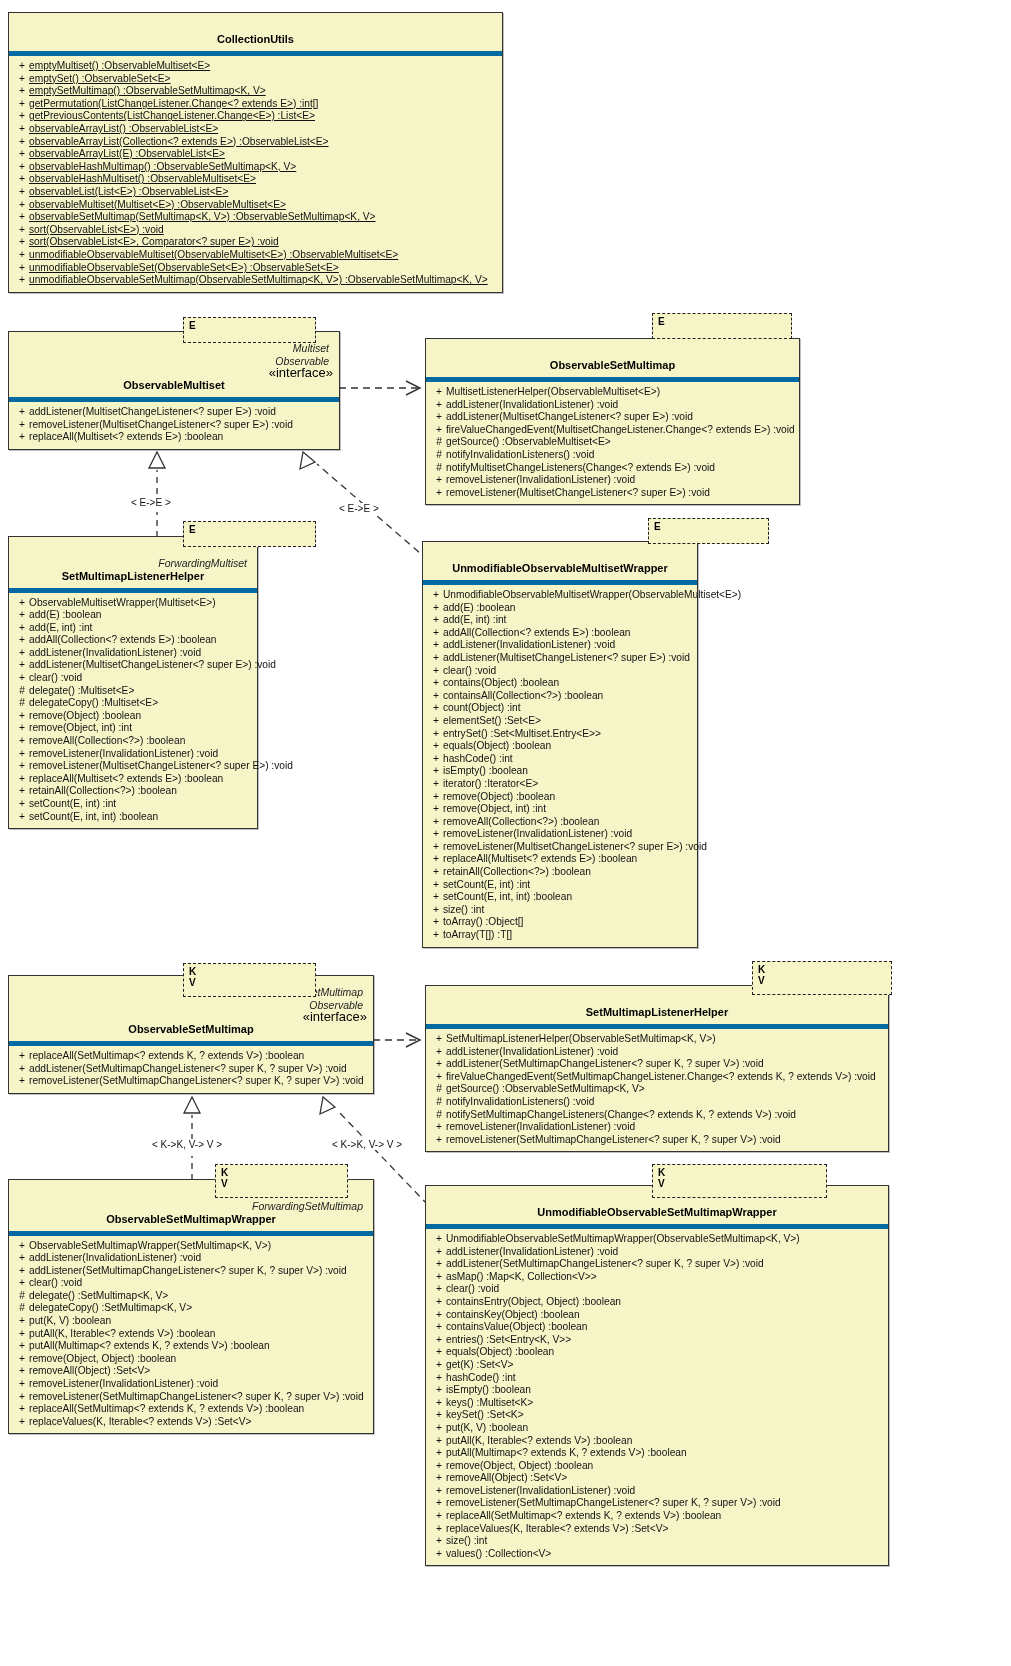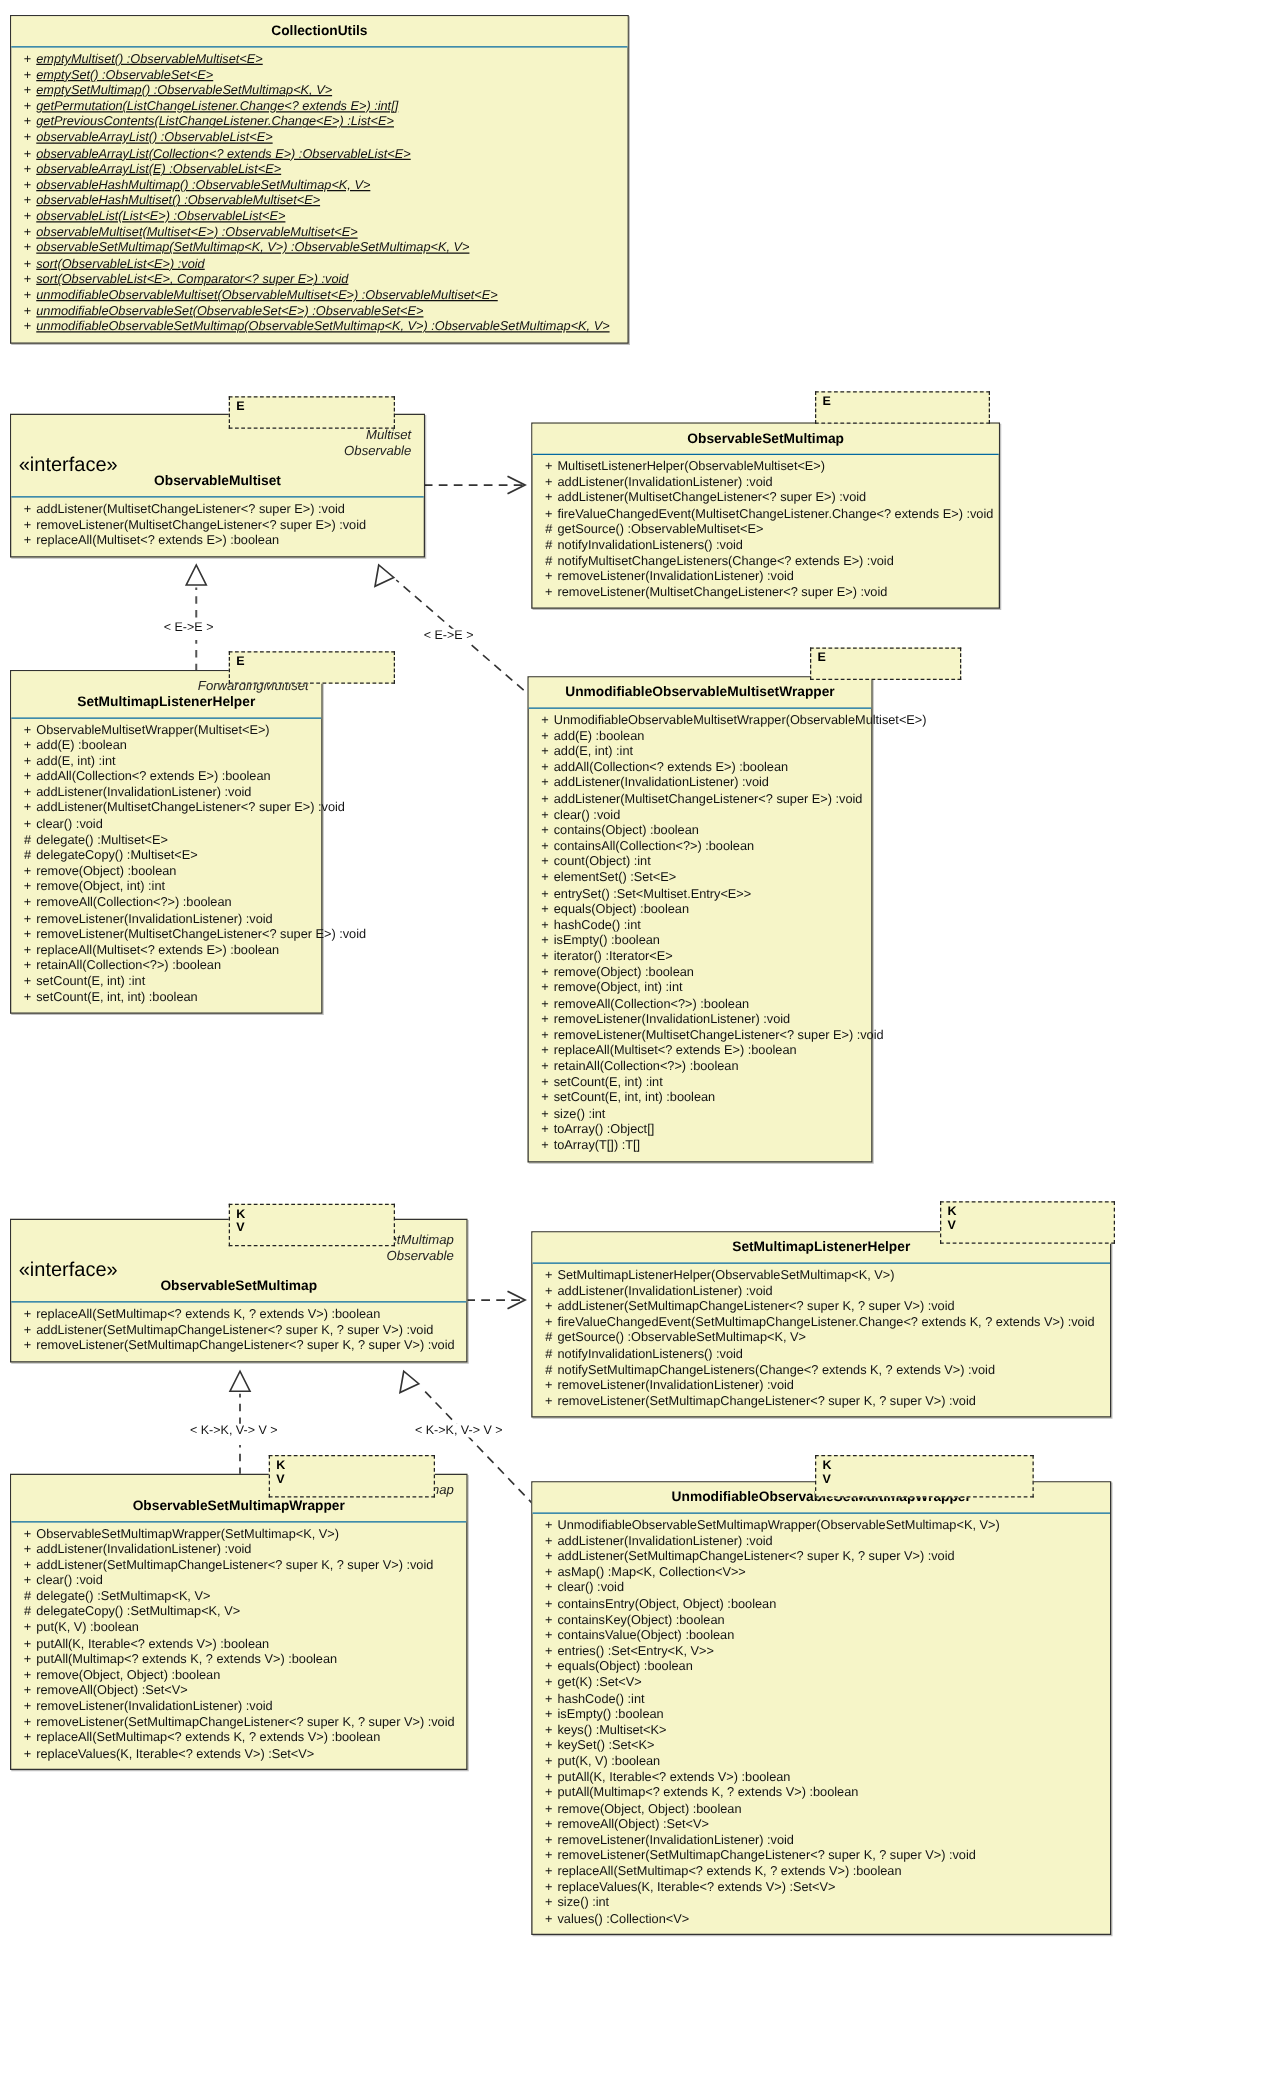--- a/index.html
+++ b/index.html
@@ -14,47 +14,47 @@
   
   .uml{
     position:absolute;
     background:#f6f5c8;
     border:1px solid #333333;
     box-sizing:border-box;
     box-shadow:1px 1px 0 rgba(0,0,0,.25);
     z-index:5;
   }
   .uml .hdr{
-    padding:6px 6px 5px 6px;
-    border-bottom:1px solid #0369a1;
+    padding:20px 6px 5px 6px;
+    border-bottom:5px solid #0369a1;
     text-align:center;
     position:relative;
     background:#f6f5c8;
   }
   .cname{
     font-size:11px;font-weight:bold;color:#000;line-height:13px;
     display:block;text-align:center;
   }
   .stereo{
-    font-size:16px;color:#000;line-height:12px;display:block;text-align:left;
+    font-size:13px;color:#000;line-height:12px;display:block;text-align:right;
   }
   .supers{
     text-align:right;font-style:italic;font-size:10.5px;color:#222;
     line-height:12.5px;padding-right:4px;
   }
   .supers span{display:block;}
   .members{padding:4px 0 5px 0;}
   .mrow{
     display:flex;align-items:flex-start;
     font-size:10.2px;line-height:12.6px;color:#111;
     padding:0 4px 0 6px;white-space:nowrap;
   }
   .vis{width:14px;flex:0 0 14px;text-align:center;color:#111;}
   .sig{flex:1 1 auto;}
-  .sig.stat{text-decoration:underline;font-style:italic;}
+  .sig.stat{text-decoration:underline;}
 
   
   .tpar{
     position:absolute;
     border:1px dashed #222;
     background:#f6f5c8;
     box-sizing:border-box;
     font-size:10px;font-weight:bold;line-height:11px;
     color:#000;
     padding:2px 4px 2px 5px;

